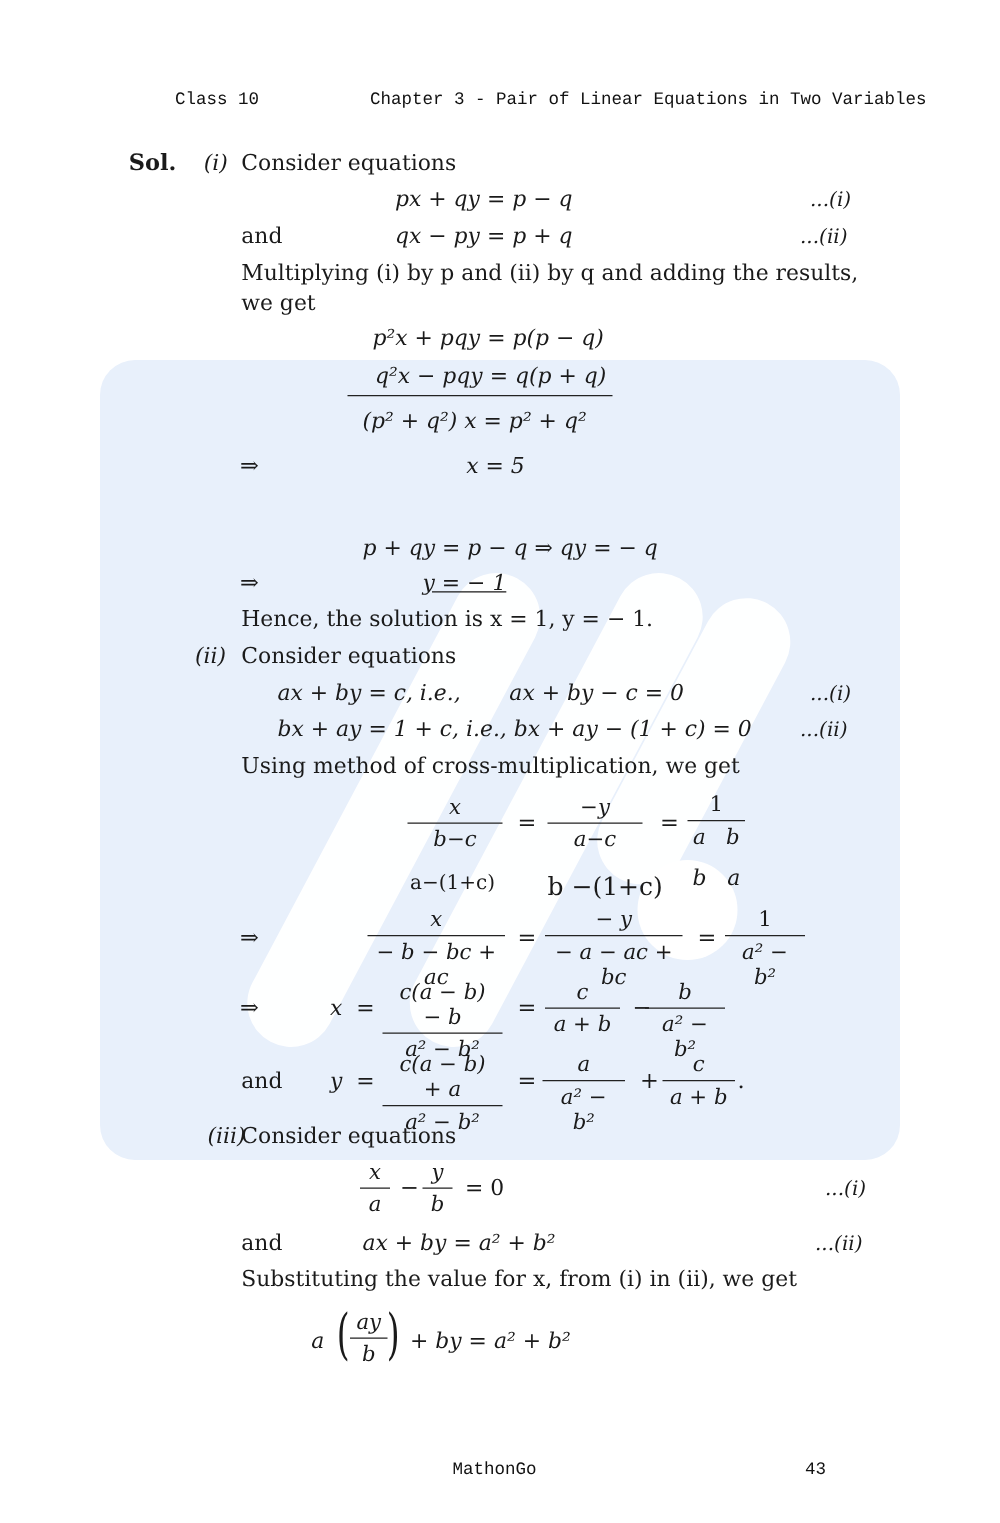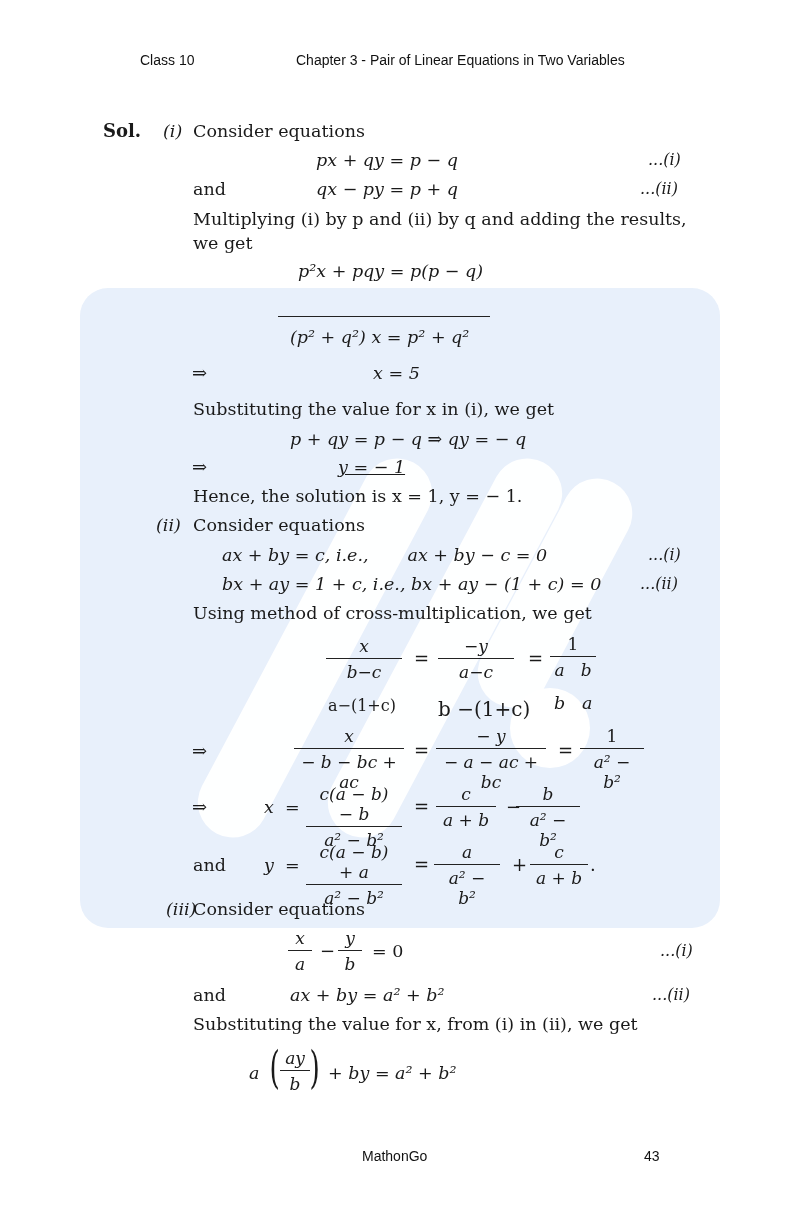--- a/index.html
+++ b/index.html
@@ -1,21 +1,21 @@
 <!DOCTYPE html>
 <html><head>
   <meta charset="utf-8">
   <style>
     html, body { margin: 0; padding: 0; }
     body {
       width: 800px; height: 1218px; background: #ffffff; position: relative;
       overflow: hidden; color: #1a1a1a;
       font-family: "DejaVu Serif", "Liberation Serif", serif;
     }
-    .hdr { position: absolute; font-family: Liberation Sans, sans-serif; font-size: 14px; color: #111; }
+    .hdr { position: absolute; font-family: Liberation Mono, monospace; font-size: 14px; color: #111; margin-top: 20px; }
     .watermark-box {
       position: absolute; left: 80px; top: 288px; width: 640px; height: 640px;
       background: #e8f0fb; border-radius: 28px; overflow: hidden;
     }
     .stripe {
       position: absolute; background: #ffffff; border-radius: 40px; width: 70px;
       transform: rotate(28deg); opacity: 0.95;
     }
     .dot { position: absolute; background: #fff; border-radius: 50%; }
     .content { position: absolute; left: 0; top: 0; width: 719px; height: 1218px; }
@@ -54,27 +54,27 @@
   <div class="tag" style="left:648px;top:150px;font-style:italic;">...(i)</div>
 
   <div class="line" style="left:193px;top:178px;">and</div>
   <div class="eqn math" style="left:316px;top:178px;">qx − py = p + q</div>
   <div class="tag" style="left:640px;top:179px;font-style:italic;">...(ii)</div>
 
   <div class="line" style="left:193px;top:208px;">Multiplying (i) by p and (ii) by q and adding the results,</div>
   <div class="line" style="left:193px;top:232px;">we get</div>
 
   <div class="eqn math" style="left:298px;top:260px;">p²x + pqy = p(p − q)</div>
+  <div class="eqn math" style="left:300px;top:290px;">q²x − pqy = q(p + q)</div>
   <div class="hr" style="left:278px;top:316px;width:212px;"></div>
   <div class="eqn math" style="left:290px;top:326px;">(p² + q²) x = p² + q²</div>
 
   <div class="sym" style="left:192px;top:362px;">⇒</div>
   <div class="eqn math" style="left:373px;top:362px;">x = 5</div>
 
-  <div class="line" style="left:193px;top:398px;">Substituting the value for x in (i), we get</div>
   <div class="eqn math" style="left:290px;top:428px;">p + qy = p − q   ⇒  qy = − q</div>
   <div class="sym" style="left:192px;top:456px;">⇒</div>
   <div class="eqn math" style="left:338px;top:456px;text-decoration:underline;">y = − 1</div>
   <div class="line" style="left:193px;top:485px;">Hence, the solution is x = 1, y = − 1.</div>
 
   <div class="line math" style="left:156px;top:514px;">(ii)</div>
   <div class="line" style="left:193px;top:514px;">Consider equations</div>
   <div class="eqn math" style="left:222px;top:544px;white-space:pre;">ax + by = c, i.e.,       ax + by − c = 0</div>
   <div class="tag" style="left:648px;top:545px;font-style:italic;">...(i)</div>
   <div class="eqn math" style="left:222px;top:573px;">bx + ay = 1 + c, i.e., bx + ay − (1 + c) = 0</div>

